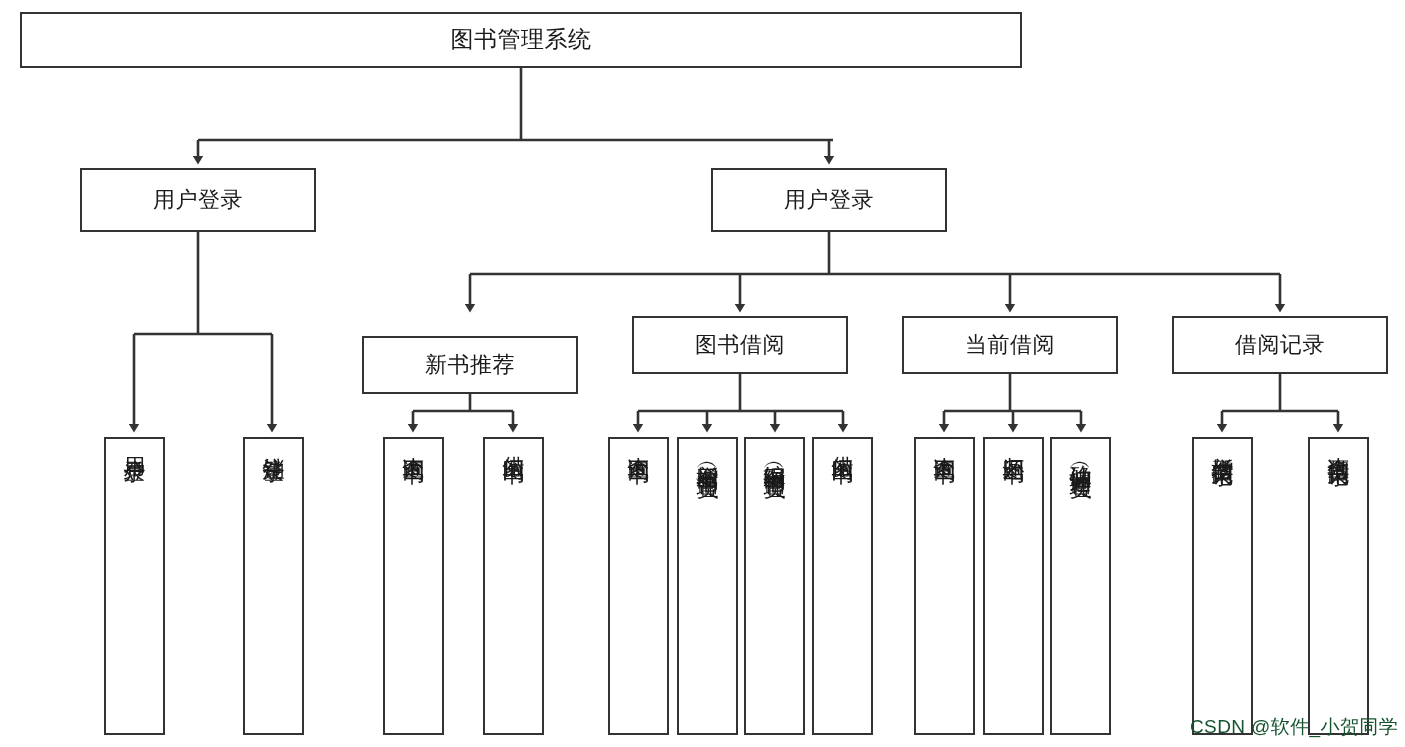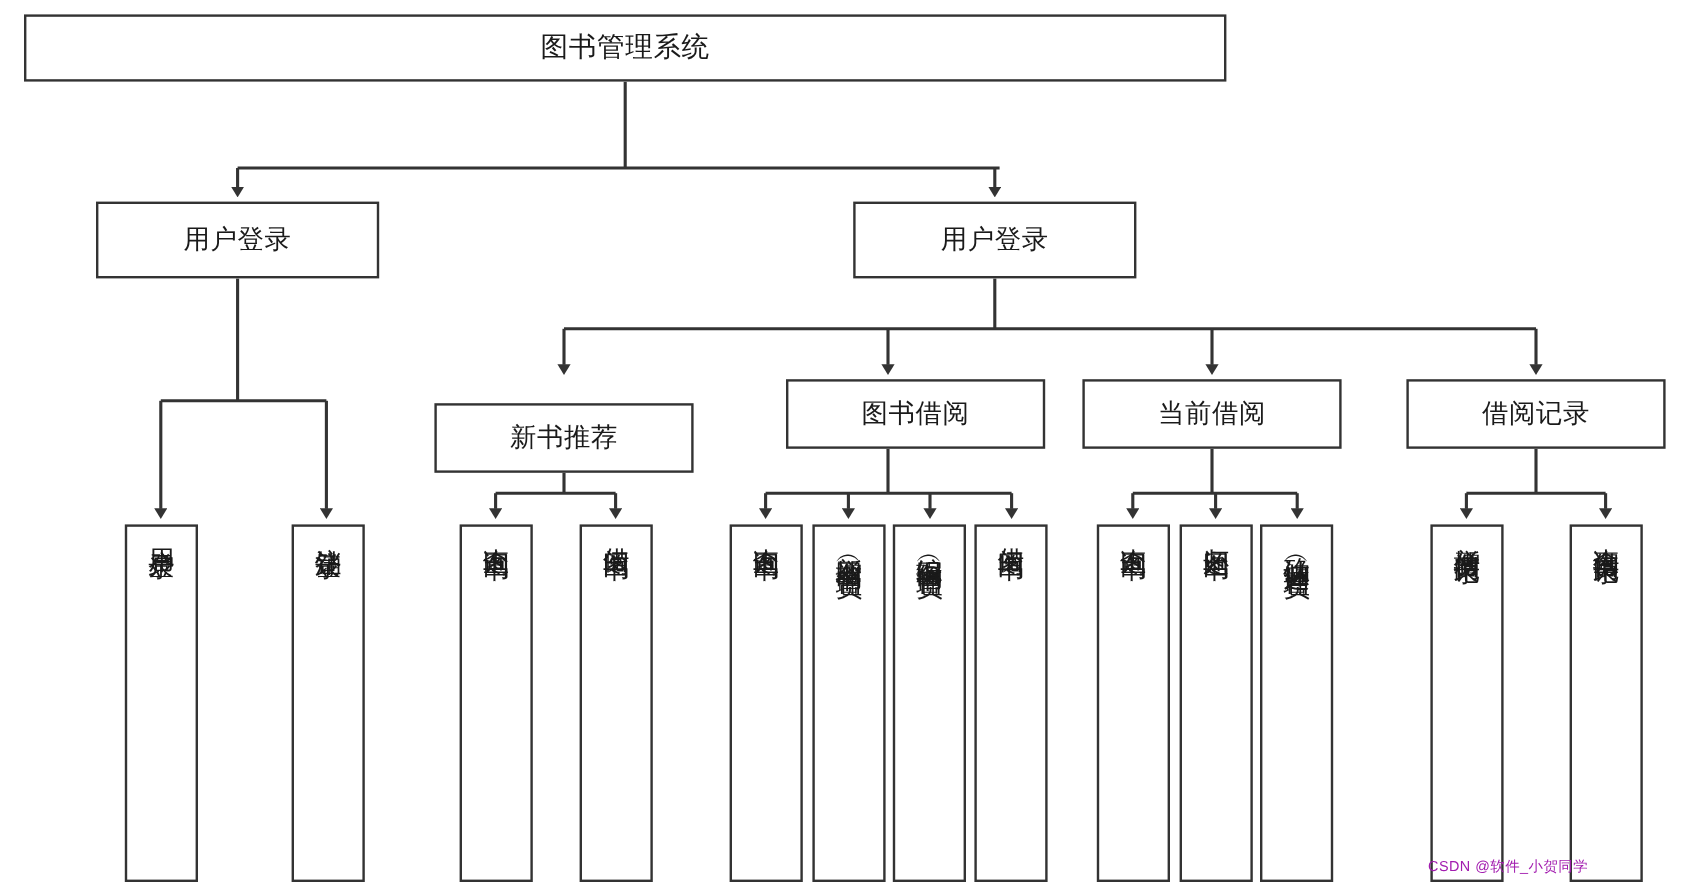--- a/index.html
+++ b/index.html
@@ -58,22 +58,22 @@
     font-size: 22px;
     letter-spacing: 2px;
     line-height: 1;
     white-space: nowrap;
   }
   .node.vertical.pad .label {
     padding-top: 8px;
   }
   .watermark {
     position: absolute;
-    font-size: 12px;
-    color: #a21caf;
+    font-size: 19px;
+    color: #14532d;
     white-space: nowrap;
     letter-spacing: 0.4px;
   }
 </style>
 </head>
 <body>
 
 <div id="canvas">
 
   <svg class="edges" viewBox="0 0 1405 747" xmlns="http://www.w3.org/2000/svg">
@@ -133,21 +133,21 @@
   <div class="node horizontal" style="left:80px; top:168px; width:236px; height:64px;">
     <span class="label">用户登录</span>
   </div>
   <div class="node horizontal" style="left:711px; top:168px; width:236px; height:64px;">
     <span class="label">用户登录</span>
   </div>
 
   <div class="node horizontal" style="left:362px; top:336px; width:216px; height:58px;">
     <span class="label">新书推荐</span>
   </div>
-  <div class="node horizontal" style="left:632px; top:316px; width:216px; height:58px;margin-left:23px;">
+  <div class="node horizontal" style="left:632px; top:316px; width:216px; height:58px;">
     <span class="label">图书借阅</span>
   </div>
   <div class="node horizontal" style="left:1172px; top:316px; width:216px; height:58px;">
     <span class="label">借阅记录</span>
   </div>
   <div class="node horizontal" style="left:902px; top:316px; width:216px; height:58px;">
     <span class="label">当前借阅</span>
   </div>
 
   <div class="node vertical" style="left:104px; top:437px; width:61px; height:298px;">

